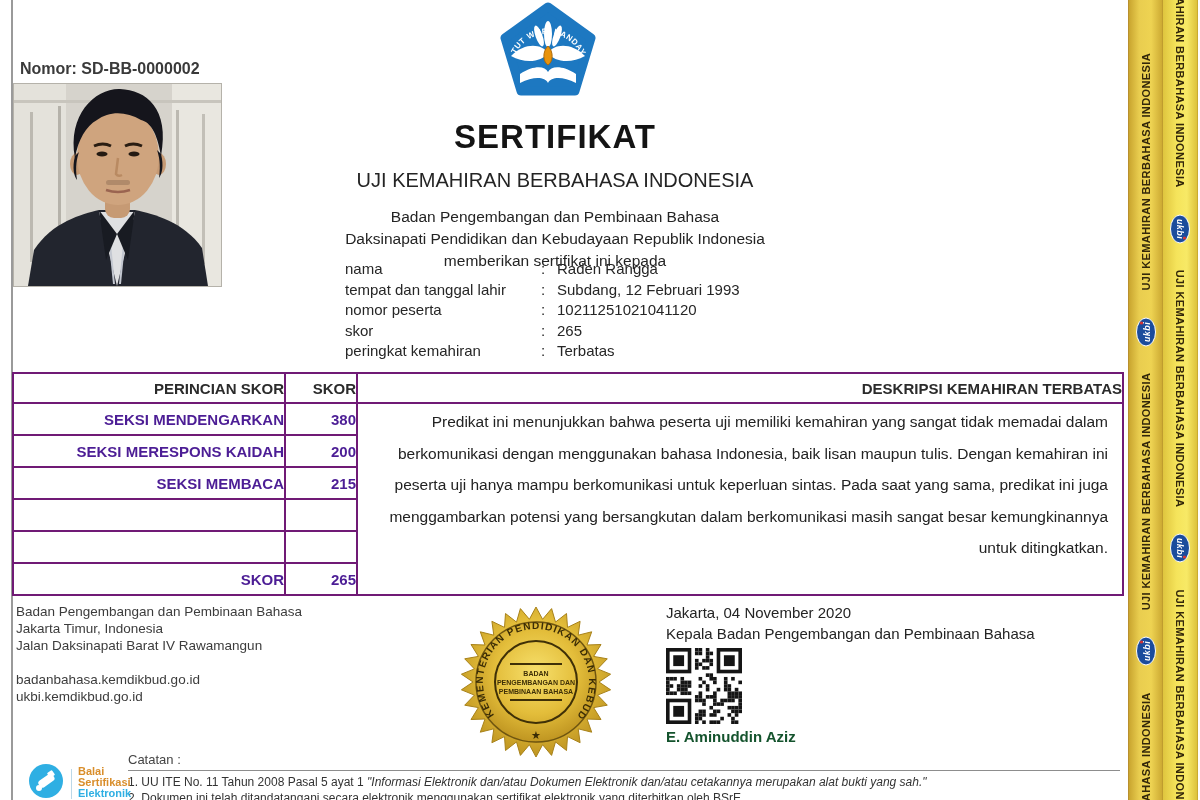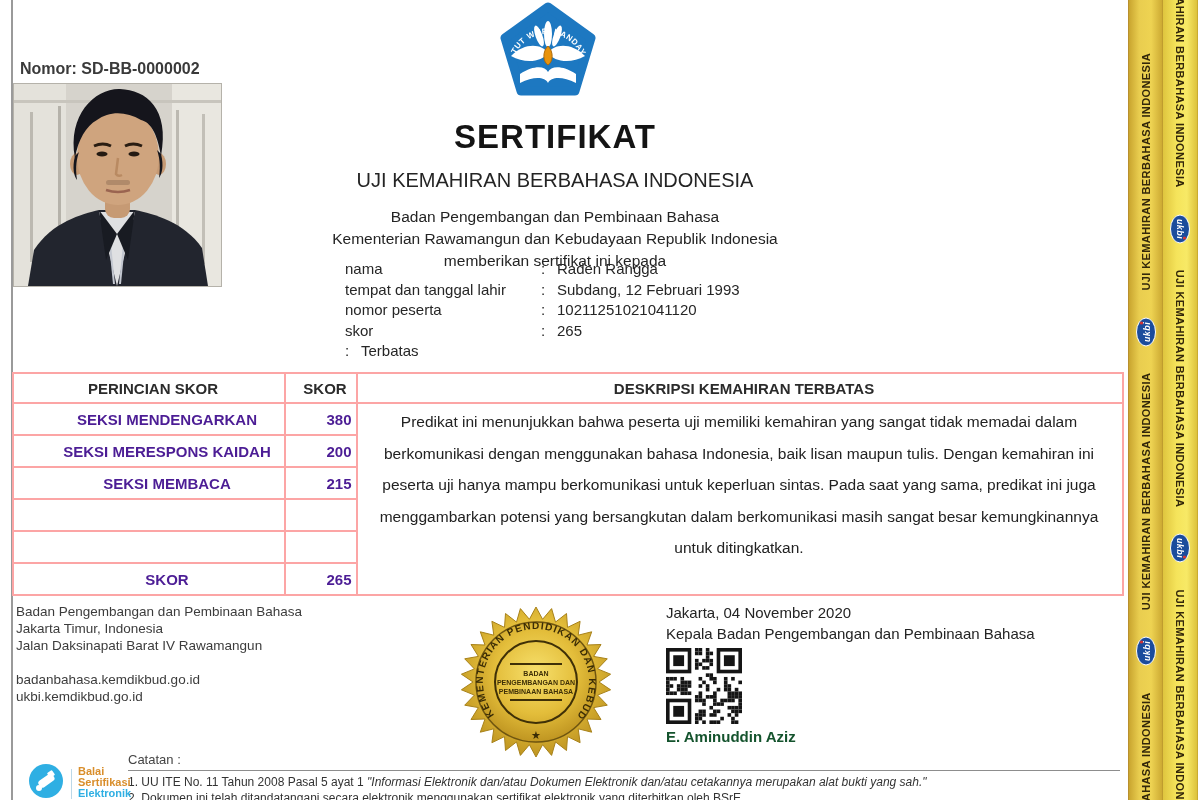--- a/index.html
+++ b/index.html
@@ -24,21 +24,21 @@
   .issuer{top:194px;font-size:15.5px;line-height:22px;color:#242424;}
 
   
   .fields{left:345px;top:259px;font-size:15px;color:#262626;}
   .field-row{display:flex;height:20.6px;line-height:20.6px;}
   .f-label{width:196px;text-align:left;}
   .f-colon{width:16px;}
 
   
   table.score-table{position:absolute;left:12px;top:372px;border-collapse:collapse;table-layout:fixed;}
-  .score-table th,.score-table td{border:2px solid #fca5a5;padding:0 0 0 8px;text-align:center;overflow:hidden;}
+  .score-table th,.score-table td{border:2px solid #701a75;padding:0 0 0 8px;text-align:right;overflow:hidden;}
   .score-table th{font-size:15px;font-weight:bold;color:#2b2b2b;height:28px;}
   .score-table td{font-size:15px;font-weight:bold;color:#4c1d95;height:30px;padding-left:36px;}
   .col-label{width:262px;}
   .col-score{width:62px;}
   .col-desc{width:756px;margin-top:32px;}
   td.desc-cell{vertical-align:top;font-weight:normal;font-size:15.5px;line-height:31.5px;color:#222;padding:2px 14px 0 12px;}
 
   
   .address{left:16px;top:603px;font-size:13.5px;line-height:17px;color:#3c3c3c;}
   .address .gap{height:17px;}
@@ -150,21 +150,21 @@
     <path d="M50,44 C56,50 55,60 50,63 C45,60 44,50 50,44 Z" fill="#e8930c" stroke="#b06a08" stroke-width="1"></path>
 
     <path d="M22,72 C36,63 47,64 50,70 C53,64 64,63 78,72 L78,81 C64,74 53,75 50,81 C47,75 36,74 22,81 Z" fill="#ffffff"></path>
   </svg>
 </div>
 
 <div class="abs center-col title">SERTIFIKAT</div>
 <div class="abs center-col subtitle">UJI KEMAHIRAN BERBAHASA INDONESIA</div>
 <div class="abs center-col issuer">
   <div>Badan Pengembangan dan Pembinaan Bahasa</div>
-  <div>Kementerian Rawamangun dan Kebudayaan Republik Indonesia</div>
+  <div>Daksinapati Pendidikan dan Kebudayaan Republik Indonesia</div>
   <div>memberikan sertifikat ini kepada</div>
 </div>
 
 <div class="abs fields">
   <div class="field-row">
     <span class="f-label">nama</span>
     <span class="f-colon">:</span>
     <span class="f-value">Raden Rangga</span>
   </div>
   <div class="field-row">
@@ -176,20 +176,21 @@
     <span class="f-label">nomor peserta</span>
     <span class="f-colon">:</span>
     <span class="f-value">10211251021041120</span>
   </div>
   <div class="field-row">
     <span class="f-label">skor</span>
     <span class="f-colon">:</span>
     <span class="f-value">265</span>
   </div>
   <div class="field-row">
+    <span class="f-label">peringkat kemahiran</span>
     <span class="f-colon">:</span>
     <span class="f-value">Terbatas</span>
   </div>
 </div>
 
 <table class="score-table">
   <tbody>
       <tr>
     <th class="col-label">PERINCIAN SKOR</th>
     <th class="col-score">SKOR</th>

